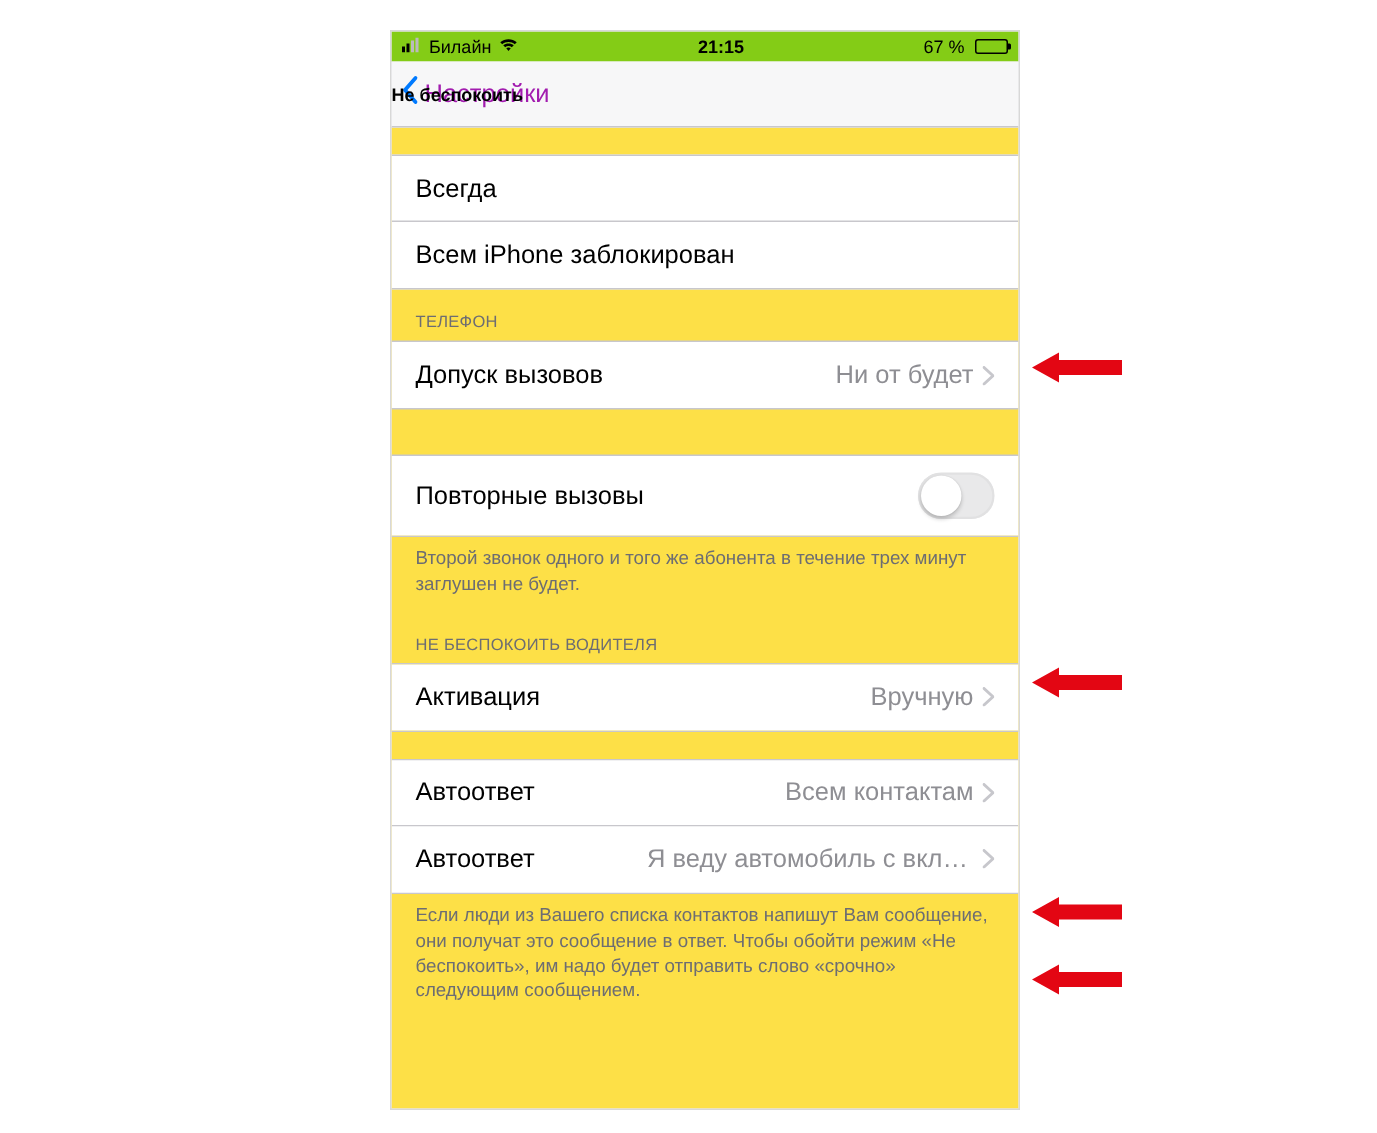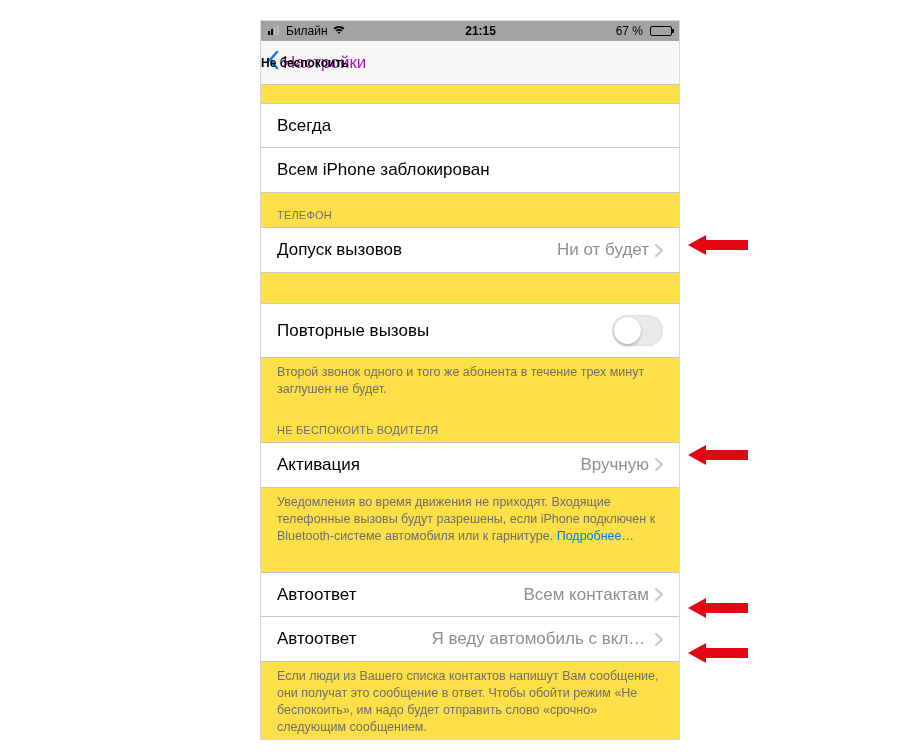--- a/index.html
+++ b/index.html
@@ -19,21 +19,21 @@
     height: 720px;
     border: 1px solid #d8d8d8;
     background: #efeff4;
     overflow: hidden;
     display: flex;
     flex-direction: column;
   }
   
   .status-bar {
     height: 20px;
-    background: #a3a3a3;
+    background: #84cc16;
     display: flex;
     align-items: center;
     justify-content: space-between;
     padding: 0 7px;
     font-size: 12px;
     font-weight: 500;
     color: #000;
   }
   .status-left, .status-right { display: flex; align-items: center; gap: 4px; }
   .battery {
@@ -220,24 +220,20 @@
         <span class="value">
           <span>Вручную</span>
           <span class="chevron">
             <svg width="8" height="13" viewBox="0 0 8 13">
                 <polyline points="1,1 7,6.5 1,12" fill="none" stroke="#c7c7cc" stroke-width="2" stroke-linecap="round" stroke-linejoin="round"></polyline>
               </svg>
           </span>
         </span>
       </div>
     </div>
-    <div class="section-footer">
-      <span>Уведомления во время движения не приходят. Входящие телефонные вызовы будут разрешены, если iPhone подключен к Bluetooth‑системе автомобиля или к гарнитуре.</span>
-      <span class="link">Подробнее…</span>
-    </div>
 
     <div class="gap-sm"></div>
 
     <div class="cell-group">
       <div class="cell">
         <span>Автоответ</span>
         <span class="value">
           <span>Всем контактам</span>
           <span class="chevron">
             <svg width="8" height="13" viewBox="0 0 8 13">

